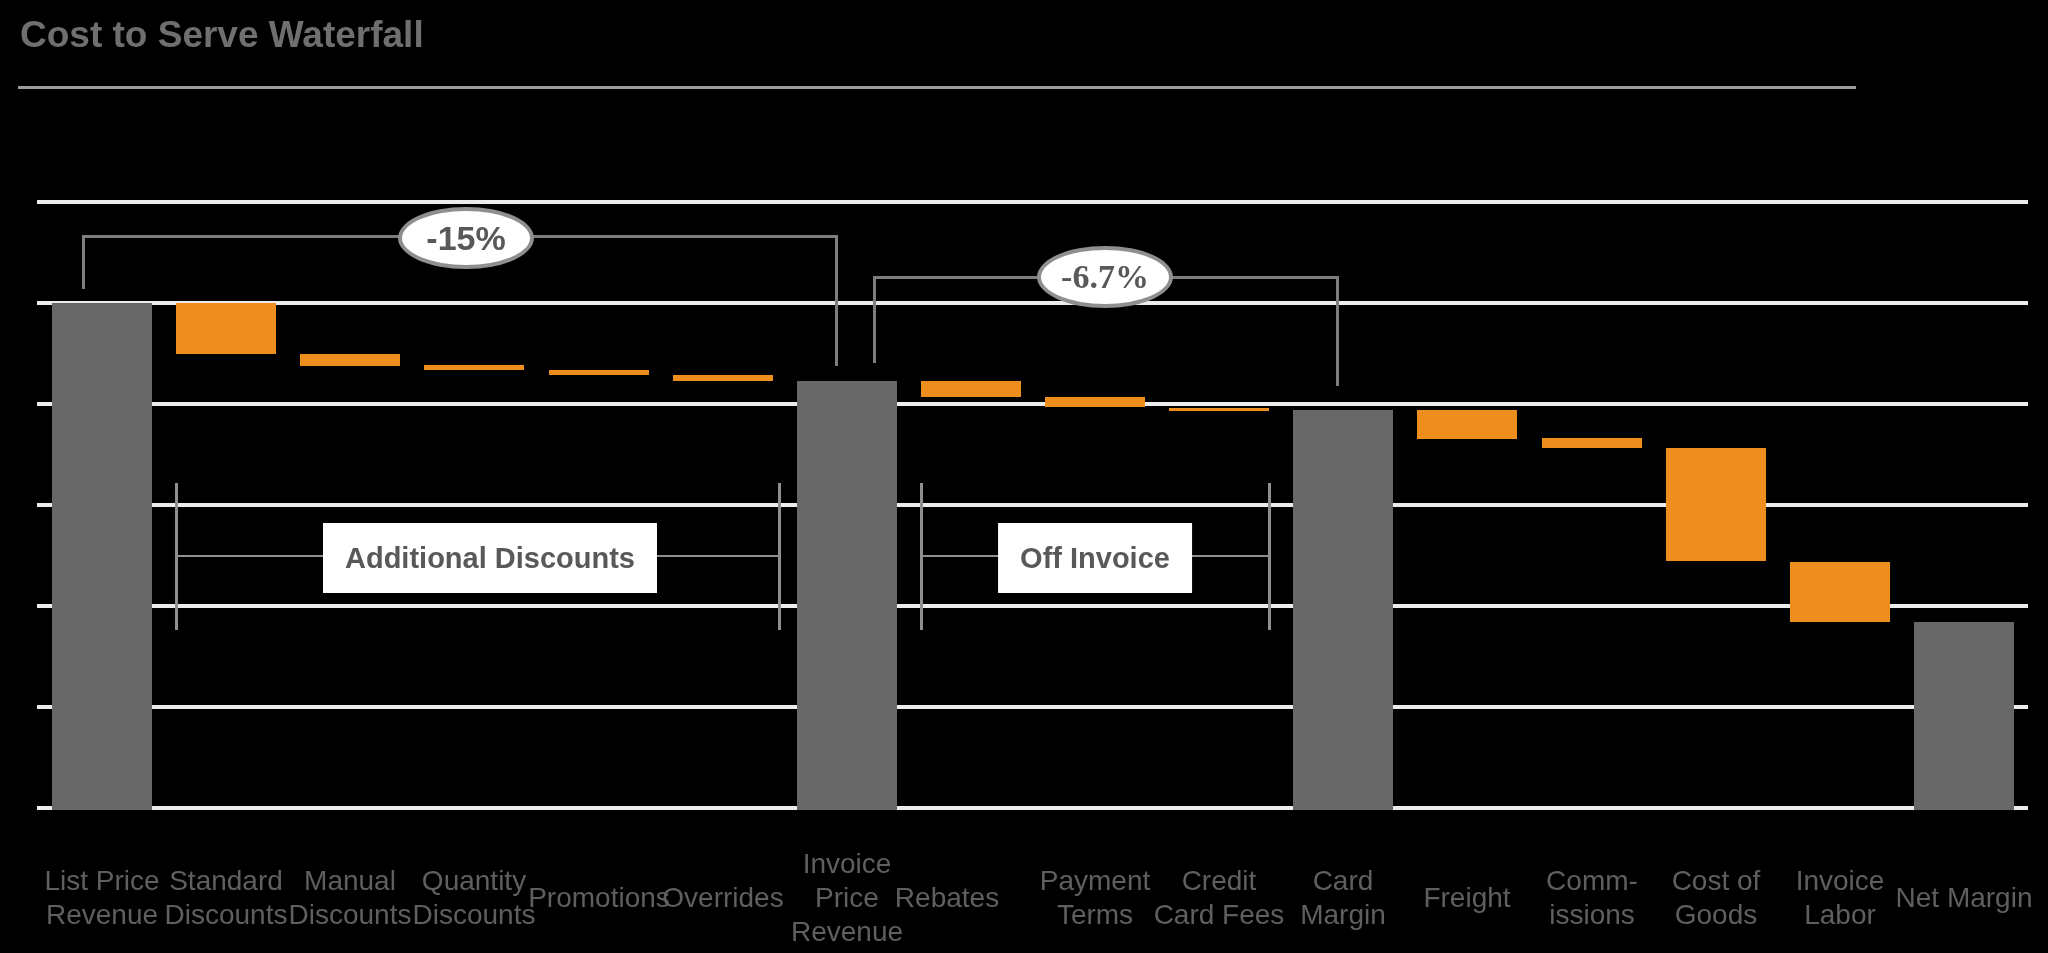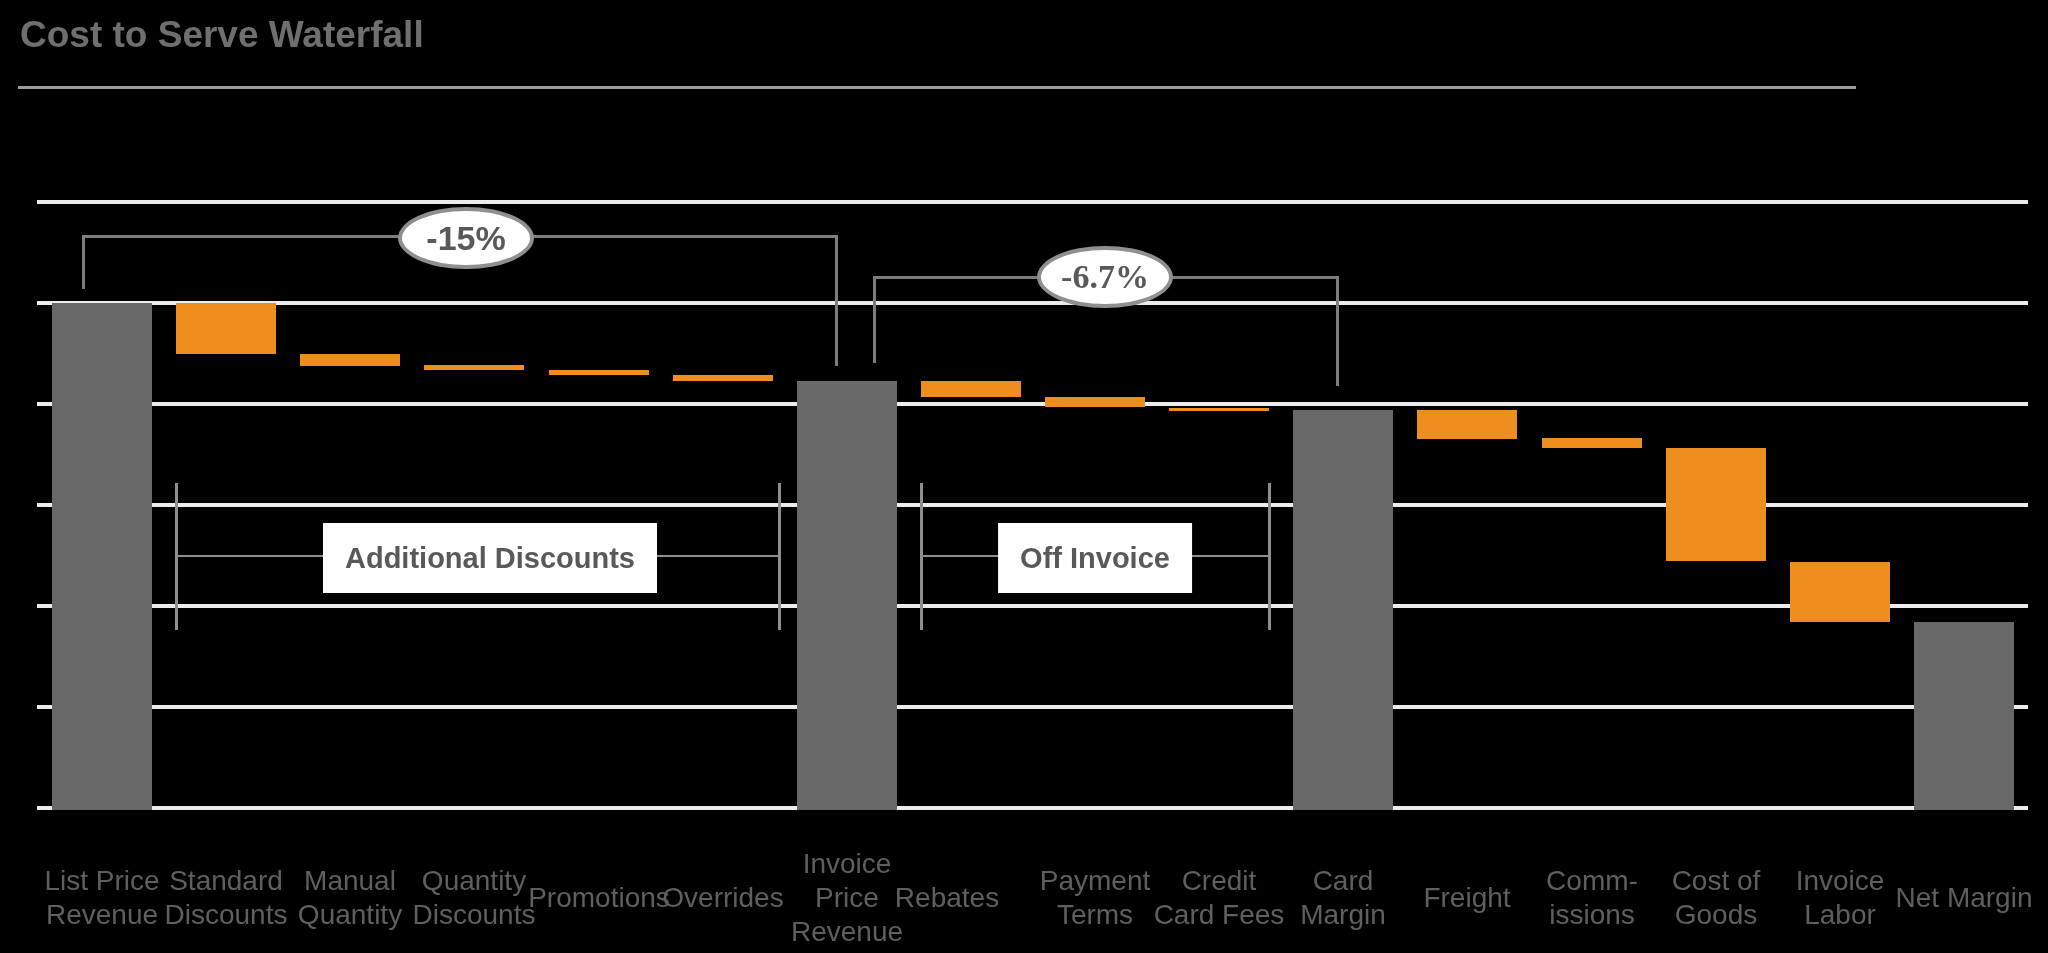--- a/index.html
+++ b/index.html
@@ -96,21 +96,21 @@
         <span>Off Invoice</span>
       </div>
     </div>
 
     <div id="labels">
         <div class="axis-label" style="left: 27px;">List Price
 Revenue</div>
         <div class="axis-label" style="left: 151px;">Standard
 Discounts</div>
         <div class="axis-label" style="left: 275px;">Manual
-Quantity</div>
+Discounts</div>
         <div class="axis-label" style="left: 399px;">Quantity
 Discounts</div>
         <div class="axis-label" style="left: 524px;">Promotions</div>
         <div class="axis-label" style="left: 648px;">Overrides</div>
         <div class="axis-label" style="left: 772px;">Invoice
 Price
 Revenue</div>
         <div class="axis-label" style="left: 872px;">Rebates</div>
         <div class="axis-label" style="left: 1020px;">Payment
 Terms</div>

